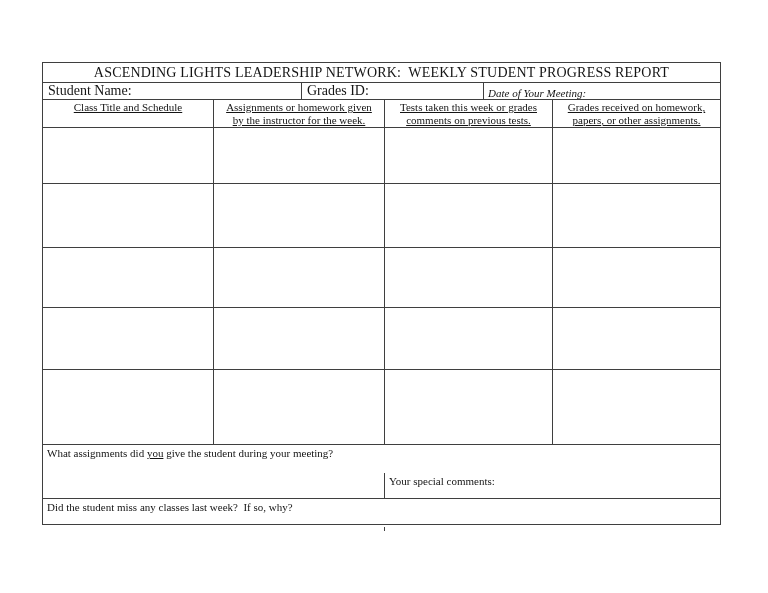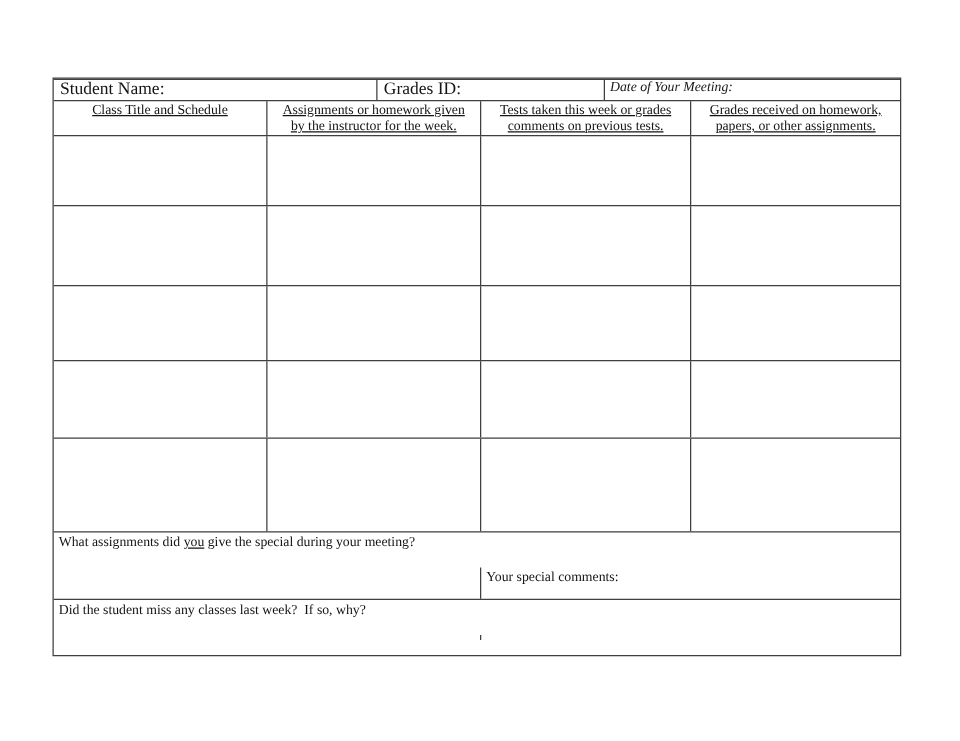--- a/index.html
+++ b/index.html
@@ -69,21 +69,21 @@
     width: 100%;
     display: flex;
     align-items: center;
     justify-content: center;
     font-size: 14px;
     letter-spacing: 0.2px;
     white-space: pre-wrap;
   }
   .info-cell {
     display: flex;
-    align-items: flex-start;
+    align-items: flex-end;
     padding-left: 5px;
   }
   .lbl-lg { font-size: 14px; white-space: pre-wrap; }
   .lbl-sm { font-size: 11px; white-space: pre-wrap; }
 
   .head-cell {
     font-size: 11px;
     line-height: 13px;
     text-align: center;
     padding-top: 1px;
@@ -97,20 +97,23 @@
   }
   .q-text { white-space: pre-wrap; }
   .u { text-decoration: underline; }
 </style>
 </head>
 <body>
 
 <div class="page">
   <div class="form">
 
+    <div class="row first r-title">
+      <div class="cell first title-cell">ASCENDING LIGHTS LEADERSHIP NETWORK:  WEEKLY STUDENT PROGRESS REPORT</div>
+    </div>
 
     <div class="row r-info">
       <div class="cell first c-i1 info-cell">
         <span class="lbl-lg">Student Name:</span>
       </div>
       <div class="cell c-i2 info-cell">
         <span class="lbl-lg">Grades ID:</span>
       </div>
       <div class="cell c-i3 info-cell" style="padding-left:4px;">
         <span class="lbl-sm">Date of Your Meeting:</span>
@@ -162,21 +165,21 @@
     </div>
     <div class="row r-d5">
       <div class="cell first c-m1"></div>
       <div class="cell c-m2"></div>
       <div class="cell c-m3"></div>
       <div class="cell c-m4"></div>
     </div>
 
     <div class="row r-meet">
       <div class="cell first c-f1 q-cell">
-        <span class="q-text">What assignments did </span><span class="q-text u">you</span><span class="q-text"> give the special during your meeting?</span>
+        <span class="q-text">What assignments did </span><span class="q-text u">you</span><span class="q-text"> give the student during your meeting?</span>
       </div>
       <div class="cell c-f2 q-cell">
         <span class="q-text">Your special comments:</span>
       </div>
     </div>
 
     <div class="row r-miss">
       <div class="cell first c-f1 q-cell">
         <span class="q-text">Did the student miss any classes last week?  If so, why?</span>
       </div>

